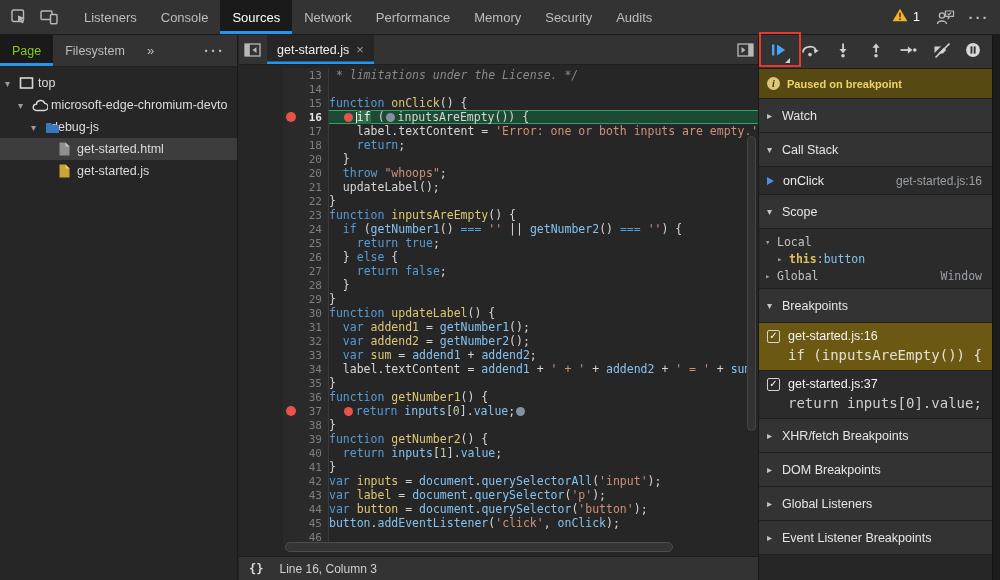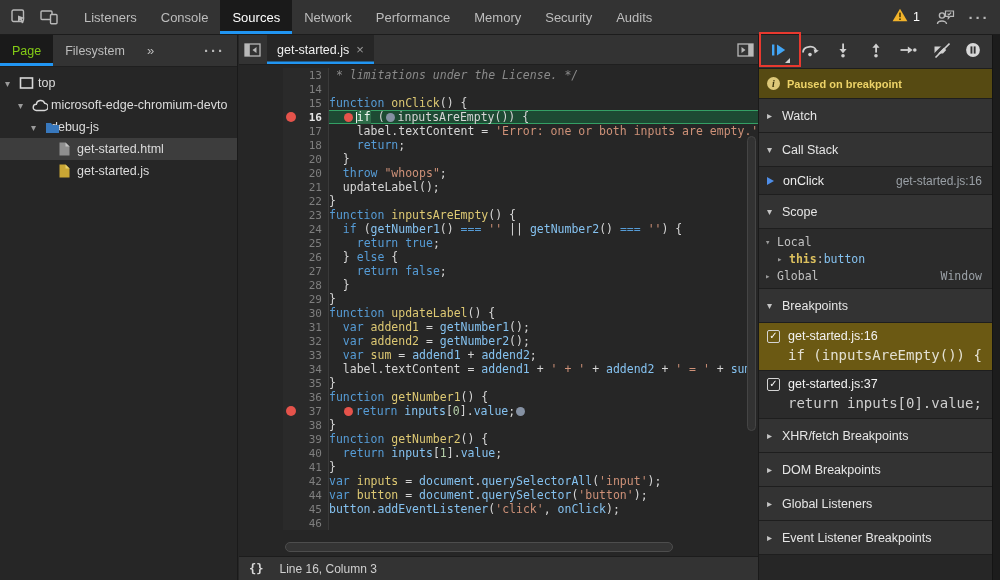--- a/index.html
+++ b/index.html
@@ -471,20 +471,27 @@
         <div class="cline">
           <div class="gut">
             <span class="bpm"></span>
             <span class="lnum">42</span>
           </div>
           <div class="ccontent"><span class="tk-k">var</span><span class="tk-p"> </span><span class="tk-d">inputs</span><span class="tk-p"> = </span><span class="tk-u">document</span><span class="tk-p">.</span><span class="tk-u">querySelectorAll</span><span class="tk-p">(</span><span class="tk-s">'input'</span><span class="tk-p">);</span></div>
         </div>
         <div class="cline">
           <div class="gut">
             <span class="bpm"></span>
+            <span class="lnum">43</span>
+          </div>
+          <div class="ccontent"><span class="tk-k">var</span><span class="tk-p"> </span><span class="tk-d">label</span><span class="tk-p"> = </span><span class="tk-u">document</span><span class="tk-p">.</span><span class="tk-u">querySelector</span><span class="tk-p">(</span><span class="tk-s">'p'</span><span class="tk-p">);</span></div>
+        </div>
+        <div class="cline">
+          <div class="gut">
+            <span class="bpm"></span>
             <span class="lnum">44</span>
           </div>
           <div class="ccontent"><span class="tk-k">var</span><span class="tk-p"> </span><span class="tk-d">button</span><span class="tk-p"> = </span><span class="tk-u">document</span><span class="tk-p">.</span><span class="tk-u">querySelector</span><span class="tk-p">(</span><span class="tk-s">'button'</span><span class="tk-p">);</span></div>
         </div>
         <div class="cline">
           <div class="gut">
             <span class="bpm"></span>
             <span class="lnum">45</span>
           </div>
           <div class="ccontent"><span class="tk-u">button</span><span class="tk-p">.</span><span class="tk-u">addEventListener</span><span class="tk-p">(</span><span class="tk-s">'click'</span><span class="tk-p">, </span><span class="tk-u">onClick</span><span class="tk-p">);</span></div>

